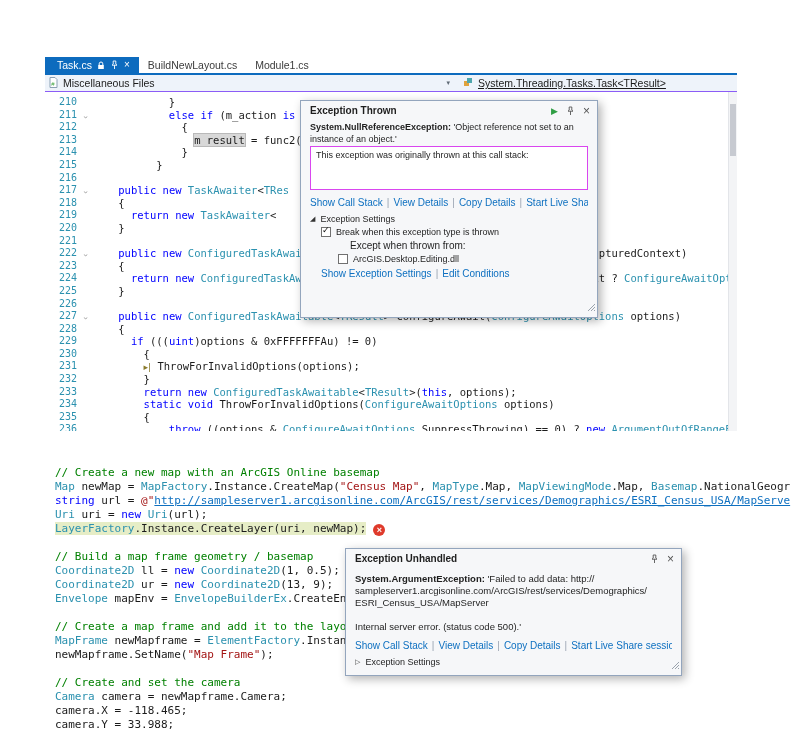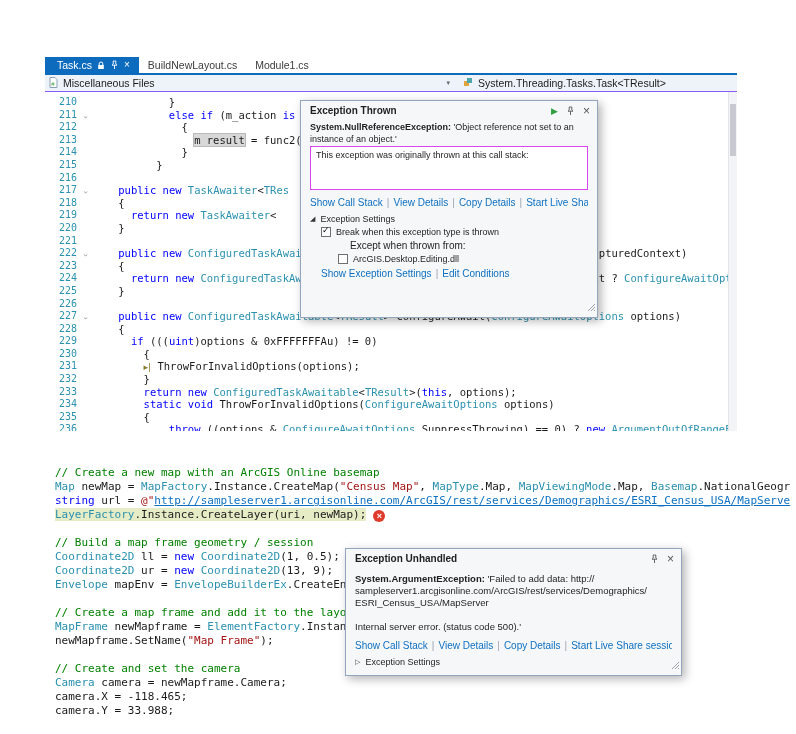--- a/index.html
+++ b/index.html
@@ -11,21 +11,21 @@
   .tabbar{display:flex;height:16px;font-size:10.5px;}
   .tab{display:flex;align-items:center;gap:5px;padding:0 9px;color:#3c3c3c;cursor:pointer;white-space:nowrap;}
   .tab.active{background:#0d6bbe;color:#fff;padding-left:12px;}
   .tab .ticon{display:flex;align-items:center;}
   .tab .tclose{font-size:10px;line-height:1;}
   .accent{height:2px;background:#0d6bbe;}
   .navbar{display:flex;align-items:center;height:17px;background:#eef3fa;border-bottom:1px solid #8b5cf6;font-size:10.5px;color:#1b1b1b;}
   .nav-left{display:flex;align-items:center;gap:5px;padding:0 5px 0 4px;width:410px;}
   .spacer{flex:1;}
   .chev{color:#5f6a75;font-size:7px;font-family:"DejaVu Sans",sans-serif;}
-  .nav-right{display:flex;align-items:center;gap:5px;padding-left:8px;}
+  .nav-right{display:flex;align-items:center;gap:5px;padding-left:8px;text-decoration:underline;}
 
   .editor{position:relative;background:#fff;height:339px;padding-top:4px;overflow:hidden;}
   .code-line{display:flex;height:12.6px;line-height:12.6px;font-family:"DejaVu Sans Mono",monospace;font-size:10.5px;}
   .ln{flex:none;width:32px;text-align:right;color:#2b91af;font-size:10px;}
   .fold{flex:none;width:16px;text-align:center;color:#8c8c8c;}
   .fg{display:inline-block;transform:rotate(90deg);font-size:8px;font-family:"DejaVu Sans",sans-serif;}
   .code{white-space:pre;color:#1b1b1b;}
   .sp{color:#1b1b1b;}
   .sk{color:#0000ff;}
   .st{color:#2b91af;}
@@ -300,23 +300,24 @@
   </div>
   <span class="grip"><svg width="9" height="9">
         <path d="M8 1L1 8M8 4L4 8M8 7L7 8" stroke="#9aa3ad" fill="none"></path>
       </svg></span>
 </div>
 
 <div id="snippet">
     <div class="s-line"><span class="sc">// Create a new map with an ArcGIS Online basemap</span></div>
     <div class="s-line"><span class="st">Map</span><span class="sp"> newMap = </span><span class="st">MapFactory</span><span class="sp">.Instance.CreateMap(</span><span class="ss">"Census Map"</span><span class="sp">, </span><span class="st">MapType</span><span class="sp">.Map, </span><span class="st">MapViewingMode</span><span class="sp">.Map, </span><span class="st">Basemap</span><span class="sp">.NationalGeogr</span></div>
     <div class="s-line"><span class="sk">string</span><span class="sp"> url = </span><span class="ss">@"</span><span class="su">http://sampleserver1.arcgisonline.com/ArcGIS/rest/services/Demographics/ESRI_Census_USA/MapServe</span></div>
+    <div class="s-line"><span class="st">Uri</span><span class="sp"> uri = </span><span class="sk">new</span><span class="sp"> </span><span class="st">Uri</span><span class="sp">(url);</span></div>
     <div class="s-line"><span class="line-hl"><span class="st">LayerFactory</span><span class="sp">.Instance.CreateLayer(uri, newMap);</span></span><span class="err-badge">×</span></div>
     <div class="s-line"></div>
-    <div class="s-line"><span class="sc">// Build a map frame geometry / session</span></div>
+    <div class="s-line"><span class="sc">// Build a map frame geometry / basemap</span></div>
     <div class="s-line"><span class="st">Coordinate2D</span><span class="sp"> ll = </span><span class="sk">new</span><span class="sp"> </span><span class="st">Coordinate2D</span><span class="sp">(1, 0.5);</span></div>
     <div class="s-line"><span class="st">Coordinate2D</span><span class="sp"> ur = </span><span class="sk">new</span><span class="sp"> </span><span class="st">Coordinate2D</span><span class="sp">(13, 9);</span></div>
     <div class="s-line"><span class="st">Envelope</span><span class="sp"> mapEnv = </span><span class="st">EnvelopeBuilderEx</span><span class="sp">.CreateEnvelo</span></div>
     <div class="s-line"></div>
     <div class="s-line"><span class="sc">// Create a map frame and add it to the layout</span></div>
     <div class="s-line"><span class="st">MapFrame</span><span class="sp"> newMapframe = </span><span class="st">ElementFactory</span><span class="sp">.Instance.C</span></div>
     <div class="s-line"><span class="sp">newMapframe.SetName(</span><span class="ss">"Map Frame"</span><span class="sp">);</span></div>
     <div class="s-line"></div>
     <div class="s-line"><span class="sc">// Create and set the camera</span></div>
     <div class="s-line"><span class="st">Camera</span><span class="sp"> camera = newMapframe.Camera;</span></div>

